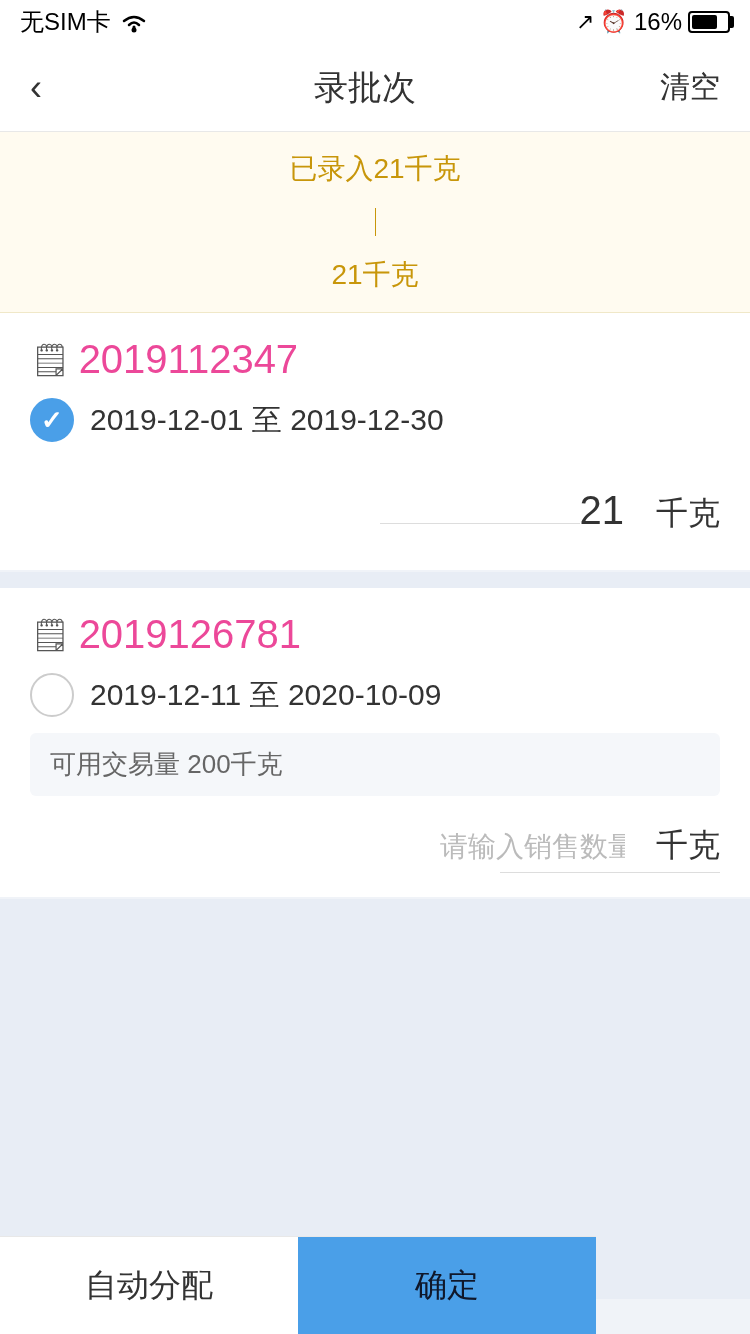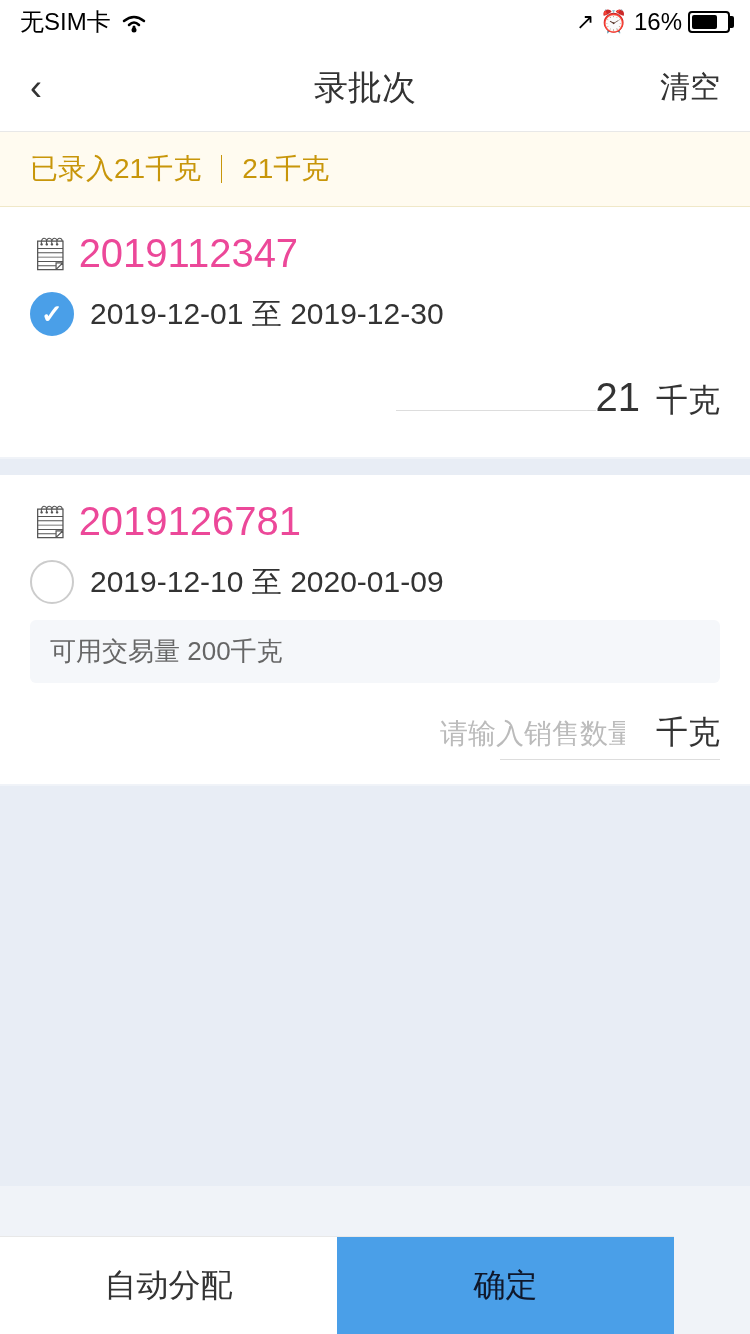--- a/index.html
+++ b/index.html
@@ -104,20 +104,21 @@
 
     
     .summary-bar {
       width: 750px;
       background: #fffbf0;
       padding: 18px 30px;
       display: flex;
       align-items: center;
       gap: 20px;
       border-bottom: 1px solid #f0e8c8;
+      flex-direction: column;
     }
     .summary-item {
       font-size: 28px;
       color: #c8960a;
     }
     .summary-divider {
       width: 1px;
       height: 28px;
       background: #c8960a;
     }
@@ -234,21 +235,21 @@
     .section-separator {
       height: 16px;
       background: #e8edf5;
     }
 
     
     .bottom-bar {
       position: fixed;
       bottom: 0;
       left: 0;
-      width: 674px;
+      width: 596px;
       height: 98px;
       display: flex;
       background: #fff;
       border-top: 1px solid #e8e8e8;
     }
     .btn-auto {
       flex: 1;
       display: flex;
       align-items: center;
       justify-content: center;
@@ -318,37 +319,37 @@
     <span class="batch-doc-icon">🗒</span>
     <span class="batch-id">2019112347</span>
   </div>
   <div class="batch-row">
     <div class="batch-checkbox checked"></div>
     <span class="batch-date">2019-12-01 至 2019-12-30</span>
   </div>
   <div class="batch-quantity-row clearfix">
     <div class="batch-divider"></div>
     <br style="clear:both;">
-    <div style="display:flex;justify-content:center;align-items:baseline;margin-top:13px;">
+    <div style="display:flex;justify-content:center;align-items:baseline;gap:16px;margin-top:20px;">
       <span class="batch-quantity-value">21</span>
       <span class="batch-quantity-unit">千克</span>
     </div>
   </div>
 </div>
 
 <div class="section-separator"></div>
 
 <div class="batch-card">
   <div class="batch-header">
     <span class="batch-doc-icon">🗒</span>
     <span class="batch-id">2019126781</span>
   </div>
   <div class="batch-row">
     <div class="batch-checkbox"></div>
-    <span class="batch-date">2019-12-10 至 2020-01-09</span>
+    <span class="batch-date">2019-12-11 至 2020-10-09</span>
   </div>
   <div class="batch-avail">可用交易量 200千克</div>
   <div class="clearfix">
     <div style="display:flex;justify-content:flex-end;align-items:baseline;gap:16px;margin-top:28px;">
       <input class="quantity-input" type="number" value="" placeholder="请输入销售数量" style="">
       <span class="quantity-unit">千克</span>
     </div>
     <div class="input-underline"></div>
   </div>
 </div>

